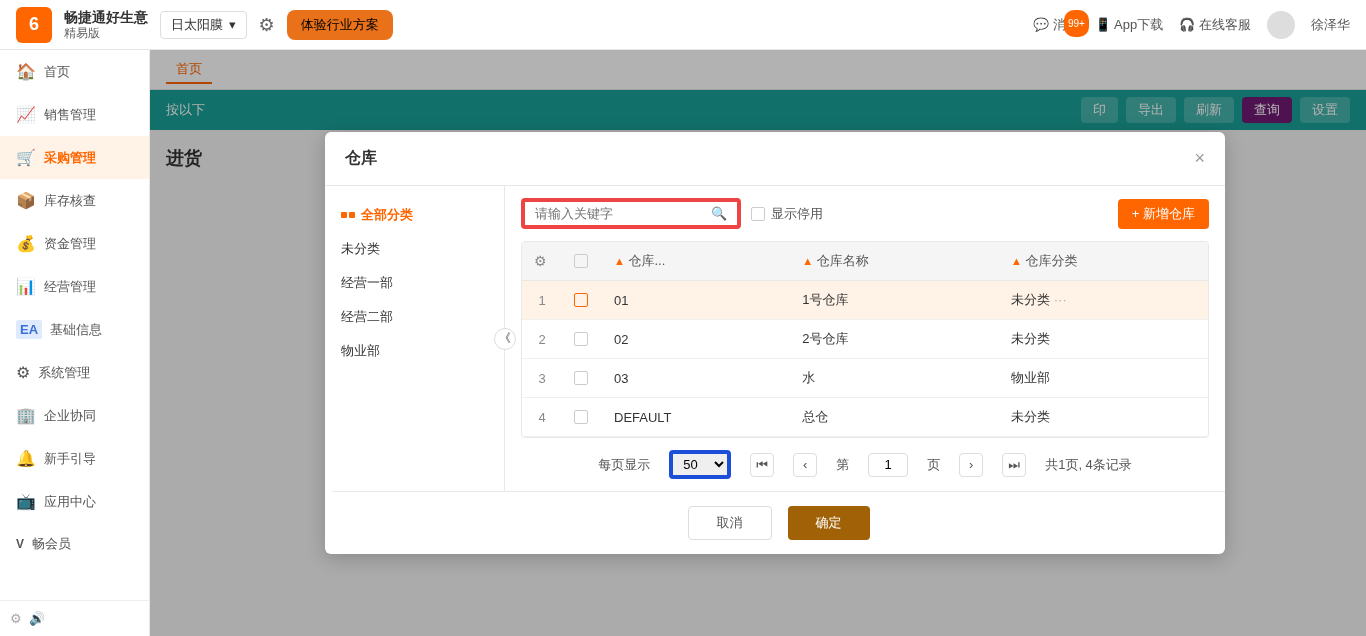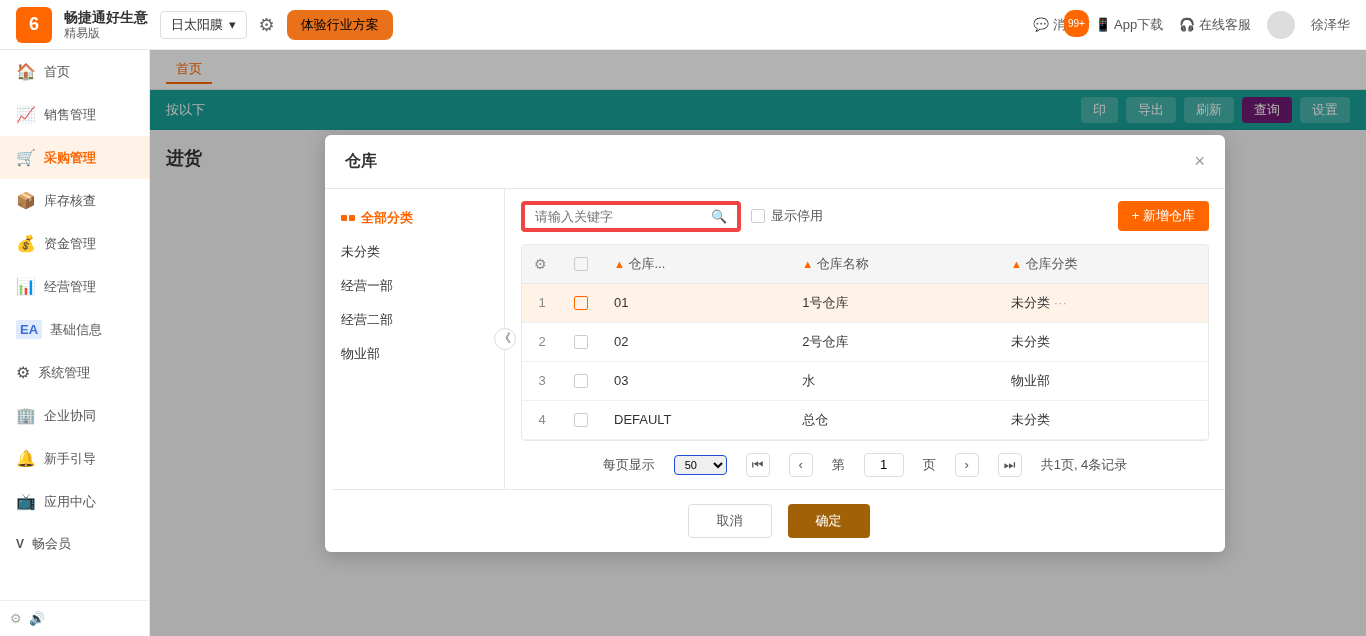--- a/index.html
+++ b/index.html
@@ -73,21 +73,21 @@
     table th { padding: 10px 12px; text-align: left; font-size: 13px; color: #555; font-weight: normal; border-bottom: 1px solid #e8e8e8; }
     table td { padding: 10px 12px; font-size: 13px; color: #333; border-bottom: 1px solid #f0f0f0; }
     table tr.row-selected { background: #fff3e8; }
     .th-gear { font-size: 14px; color: #888; }
     .sort-icon { color: #f60; font-size: 11px; }
     .row-num { color: #888; text-align: center; }
     .ellipsis-btn { color: #aaa; cursor: pointer; }
 
     
     .pagination { display: flex; align-items: center; justify-content: center; gap: 19px; margin-top: 12px; font-size: 13px; color: #555; }
-    .pagination select { border: 1px solid #1d4ed8; border-radius: 4px; padding: 2px 6px; font-size: 11px; }
+    .pagination select { border: 4px solid #1d4ed8; border-radius: 4px; padding: 2px 6px; font-size: 13px; }
     .page-btn { width: 24px; height: 24px; border: 1px solid #ddd; border-radius: 4px; display: flex; align-items: center; justify-content: center; cursor: pointer; background: #fff; color: #555; }
     .page-input { width: 40px; height: 24px; border: 1px solid #ddd; border-radius: 4px; text-align: center; font-size: 13px; }
 
     
     .modal-footer { display: flex; justify-content: center; gap: 16px; padding: 14px 20px; border-top: 1px solid #e8e8e8; margin-left: 7px; }
     .cancel-btn { background: #fff; border: 1px solid #ddd; border-radius: 4px; padding: 7px 28px; cursor: pointer; font-size: 13px; color: #555; }
     .confirm-btn { background: #a16207; color: #fff; border: none; border-radius: 4px; padding: 7px 28px; cursor: pointer; font-size: 13px; }
 
     
     .teal-bar { height: 40px; background: #1aa198; display: flex; align-items: center; padding: 0 16px; color: #fff; font-size: 13px; gap: 8px; }

